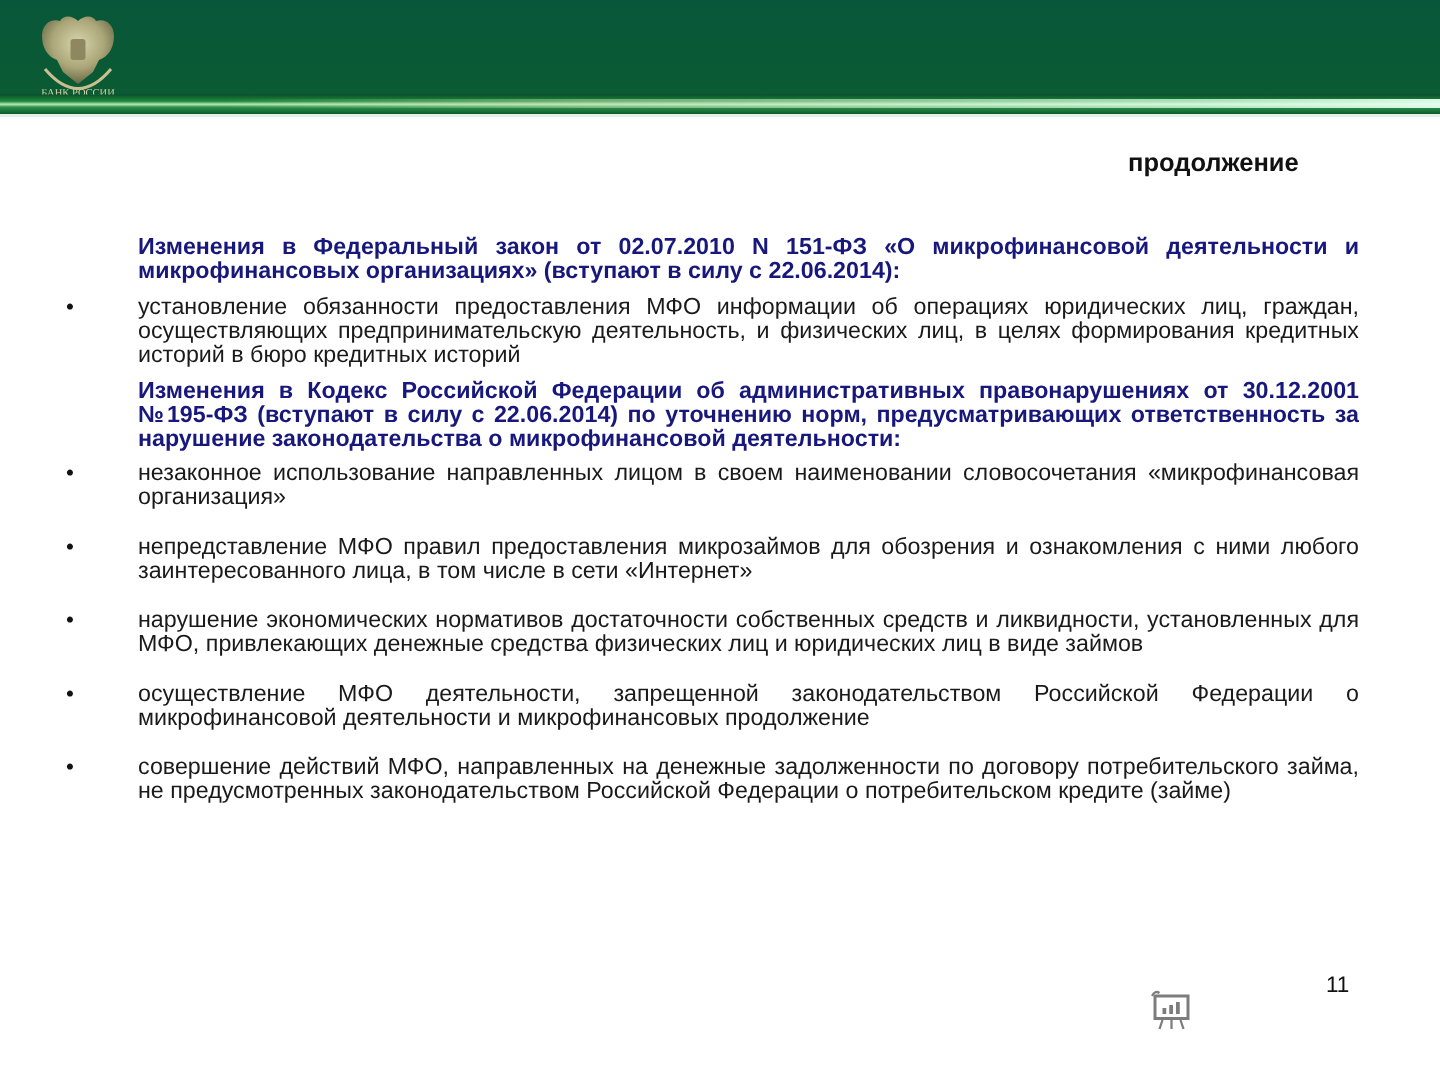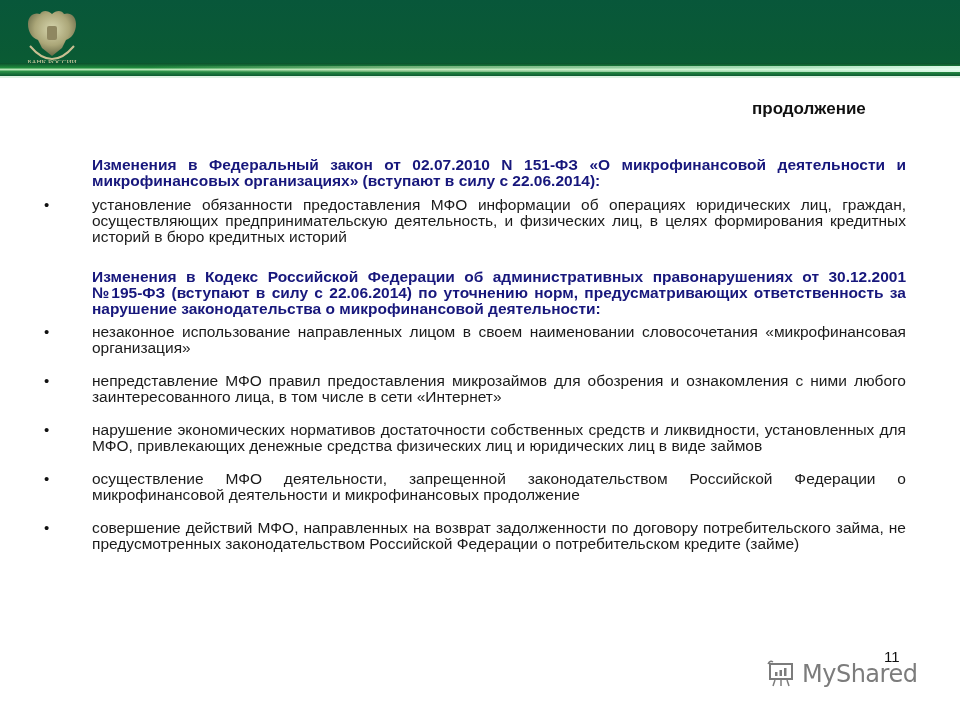--- a/index.html
+++ b/index.html
@@ -46,21 +46,21 @@
   .item {
     position: relative; padding-left: 48px; font-size: 15.5px; line-height: 16px;
     color: #1a1a1a; text-align: justify; text-align-last: left;
   }
   .item .bullet {
     position: absolute; left: 0; top: 0; width: 10px; font-size: 15px; color: #111;
   }
 
   .h1 { }
   .i1 { margin-top: 8px; }
-  .h2 { margin-top: 24px; }
+  .h2 { margin-top: 8px; }
   .i2 { margin-top: 7px; }
   .i3 { margin-top: 17px; }
   .i4 { margin-top: 17px; }
   .i5 { margin-top: 17px; }
   .i6 { margin-top: 17px; }
 
   .footer-brand {
     position: absolute; left: 766px; top: 658px; height: 32px;
     display: flex; align-items: center; gap: 6px; opacity: 0.8;
   }
@@ -114,31 +114,30 @@
   <div class="item i4">
     <span class="bullet">•</span>
     <span>нарушение экономических нормативов достаточности собственных средств и ликвидности, установленных для МФО, привлекающих денежные средства физических лиц и юридических лиц в виде займов</span>
   </div>
   <div class="item i5">
     <span class="bullet">•</span>
     <span>осуществление МФО деятельности, запрещенной законодательством Российской Федерации о микрофинансовой деятельности и микрофинансовых продолжение</span>
   </div>
   <div class="item i6">
     <span class="bullet">•</span>
-    <span>совершение действий МФО, направленных на возврат задолженности по договору потребительского займа, не предусмотренных законодательством Российской Федерации о потребительском кредите (займе)</span>
+    <span>совершение действий МФО, направленных на денежные задолженности по договору потребительского займа, не предусмотренных законодательством Российской Федерации о потребительском кредите (займе)</span>
   </div>
 </div>
 
 <div class="footer-brand">
   <svg width="30" height="30" viewBox="0 0 30 30">
     <rect x="4" y="5" width="22" height="15" fill="none" stroke="#5c5c5c" stroke-width="2"></rect>
     <path d="M2 5 Q4 1 7 3" fill="none" stroke="#5c5c5c" stroke-width="1.5"></path>
     <rect x="9" y="13" width="2.5" height="4" fill="#5c5c5c"></rect>
     <rect x="13.5" y="11" width="2.5" height="6" fill="#5c5c5c"></rect>
     <rect x="18" y="9" width="2.5" height="8" fill="#5c5c5c"></rect>
     <line x1="9" y1="21" x2="7" y2="27" stroke="#5c5c5c" stroke-width="1.5"></line>
     <line x1="15" y1="21" x2="15" y2="27" stroke="#5c5c5c" stroke-width="1.5"></line>
     <line x1="21" y1="21" x2="23" y2="27" stroke="#5c5c5c" stroke-width="1.5"></line>
   </svg>
-  <span class="brand-text">MyShared</span>
 </div>
 
 <div class="page-number">11</div>
 
 </body></html>

